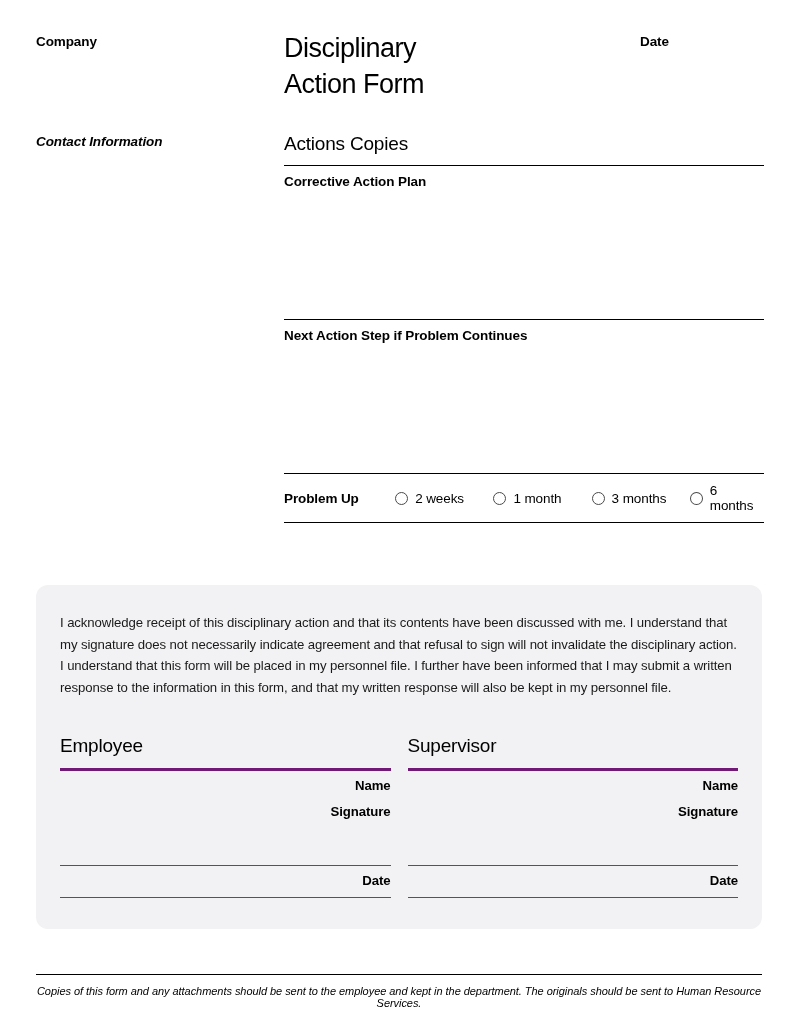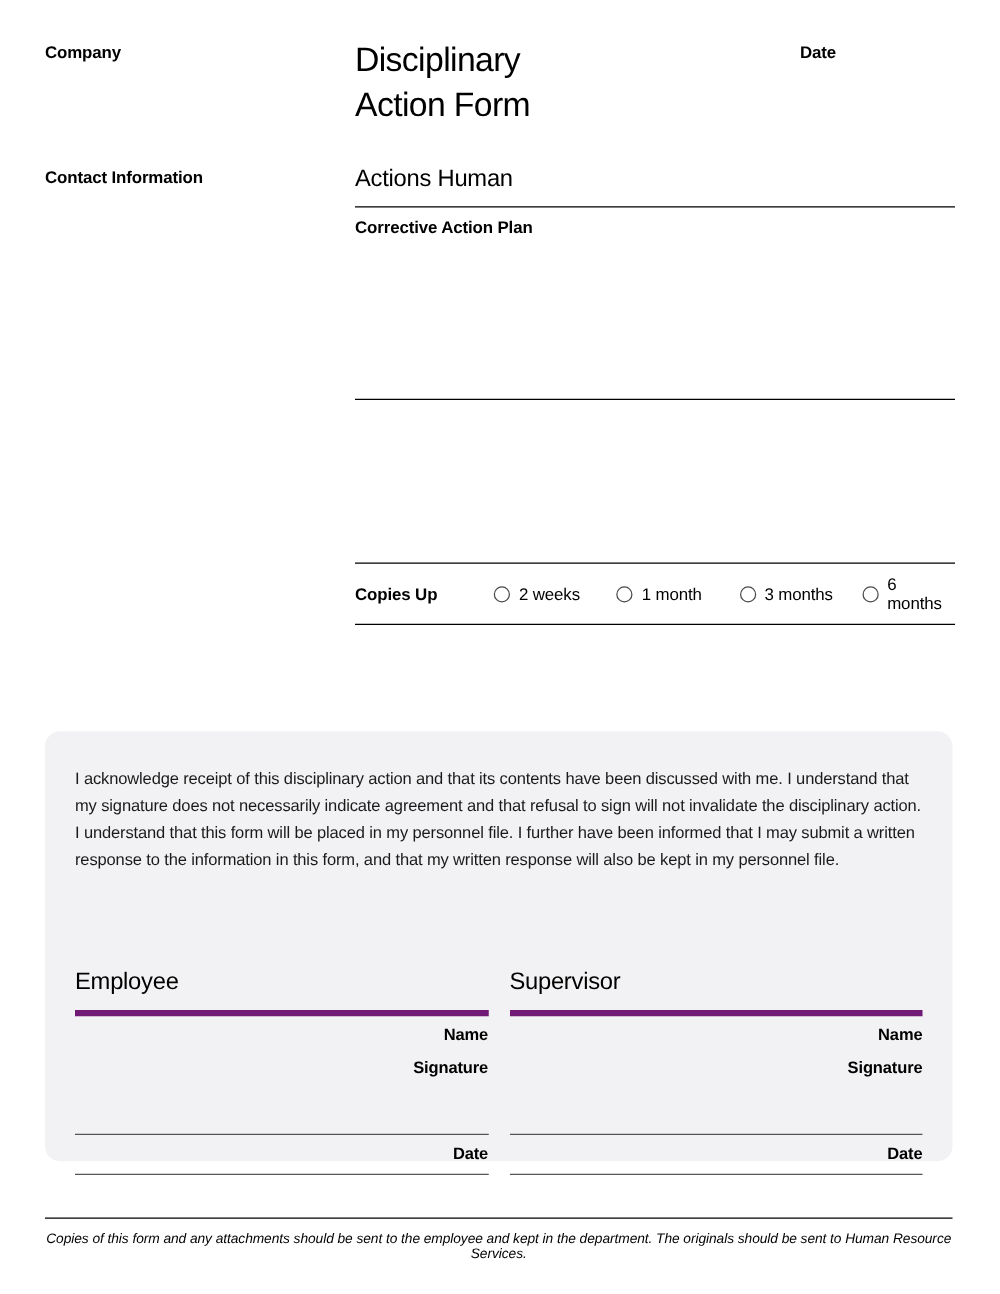--- a/index.html
+++ b/index.html
@@ -40,20 +40,21 @@
     letter-spacing: -0.1px;
   }
 
   .label-contact {
     position: absolute;
     left: 36px;
     top: 134px;
     font-size: 13.5px;
     font-weight: bold;
     letter-spacing: -0.1px;
+    font-style: italic;
   }
 
   .form-title {
     position: absolute;
     left: 284px;
     top: 31px;
     font-size: 27px;
     font-weight: normal;
     line-height: 1.32;
     letter-spacing: -0.5px;
@@ -179,22 +180,21 @@
 
   .sig-col.right {
     margin-left: 17px;
   }
 
   .sig-heading {
     font-size: 19px;
     font-weight: normal;
     letter-spacing: -0.2px;
     padding-bottom: 11px;
-    border-bottom: 5px solid #701a75;
-    margin-top: 40px;
+    border-bottom: 3px solid #701a75;
   }
 
   .sig-field-label {
     font-size: 13.2px;
     font-weight: bold;
     padding-top: 7px;
     letter-spacing: -0.1px;
     text-align: right;
   }
 
@@ -242,32 +242,33 @@
     <div class="label-contact">Contact Information</div>
     <div class="form-title">
       <div>Disciplinary</div>
       <div>Action Form</div>
     </div>
     <div class="label-date-top">Date</div>
   </div>
 
   <div class="actions-block">
 
-    <div class="actions-heading">Actions Human</div>
+    <div class="actions-heading">Actions Copies</div>
     <div class="rule"></div>
 
     <div class="sub-label">Corrective Action Plan</div>
     <div class="write-area-1"></div>
     <div class="rule"></div>
 
+    <div class="sub-label">Next Action Step if Problem Continues</div>
     <div class="write-area-2"></div>
     <div class="rule"></div>
 
     <div class="followup-row">
-      <div class="followup-label">Copies Up</div>
+      <div class="followup-label">Problem Up</div>
 
       <div class="radio-item">
         <span class="radio-circle"></span>
         <span class="radio-label">2 weeks</span>
       </div>
 
       <div class="radio-item">
         <span class="radio-circle"></span>
         <span class="radio-label">1 month</span>
       </div>

